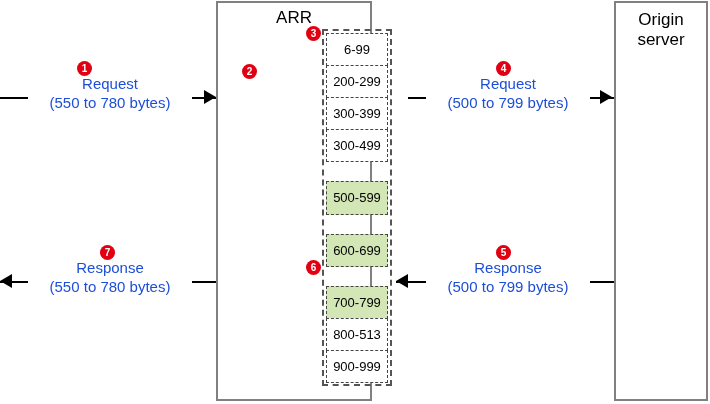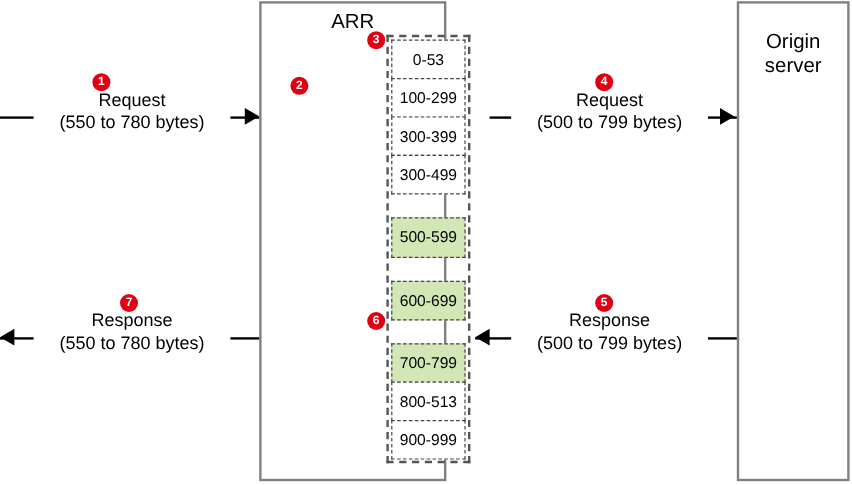--- a/index.html
+++ b/index.html
@@ -32,21 +32,21 @@
     position: absolute;
     left: 0;
     width: 100%;
     text-align: center;
     font-size: 17px;
     color: #000000;
     line-height: 20px;
     white-space: pre-line;
   }
   #arr-title    { top: 5px; }
-  #origin-title { top: 22px; text-align: center; }
+  #origin-title { top: 7px; text-align: center; }
 
   
   #cache-container {
     position: absolute;
     left: 322px;
     top: 29px;
     width: 70px;
     height: 357px;
     box-sizing: border-box;
     border: 2px dashed #555555;
@@ -93,21 +93,21 @@
     border-bottom: 7px solid transparent;
   }
   .arrow-head.right { border-left: 12px solid #000000; }
   .arrow-head.left  { border-right: 12px solid #000000; }
 
   
   .flow-label {
     position: absolute;
     text-align: center;
     font-size: 15px;
-    color: #000000;
+    color: #1d4ed8;
     line-height: 19px;
     background: #ffffff;
     padding: 0 2px;
     white-space: nowrap;
   }
   .flow-label .l1 { display: block; }
   .flow-label .l2 { display: block; }
 
   
   .marker {
@@ -134,22 +134,22 @@
   </div>
 
   <div class="solid-box" id="origin-box">
     <div class="box-title" id="origin-title">Origin
 server</div>
   </div>
 
   <div id="cache-container"></div>
 
   <div id="cache-cells">
-    <div class="cache-cell">0-53</div>
-    <div class="cache-cell">100-299</div>
+    <div class="cache-cell">6-99</div>
+    <div class="cache-cell">200-299</div>
     <div class="cache-cell">300-399</div>
     <div class="cache-cell">300-499</div>
     <div class="cache-cell filled">500-599</div>
     <div class="cache-cell filled">600-699</div>
     <div class="cache-cell filled">700-799</div>
     <div class="cache-cell">800-513</div>
     <div class="cache-cell">900-999</div>
   </div>
 
   <div class="hline" style="left:0px; top:97px; width:216px;"></div>

